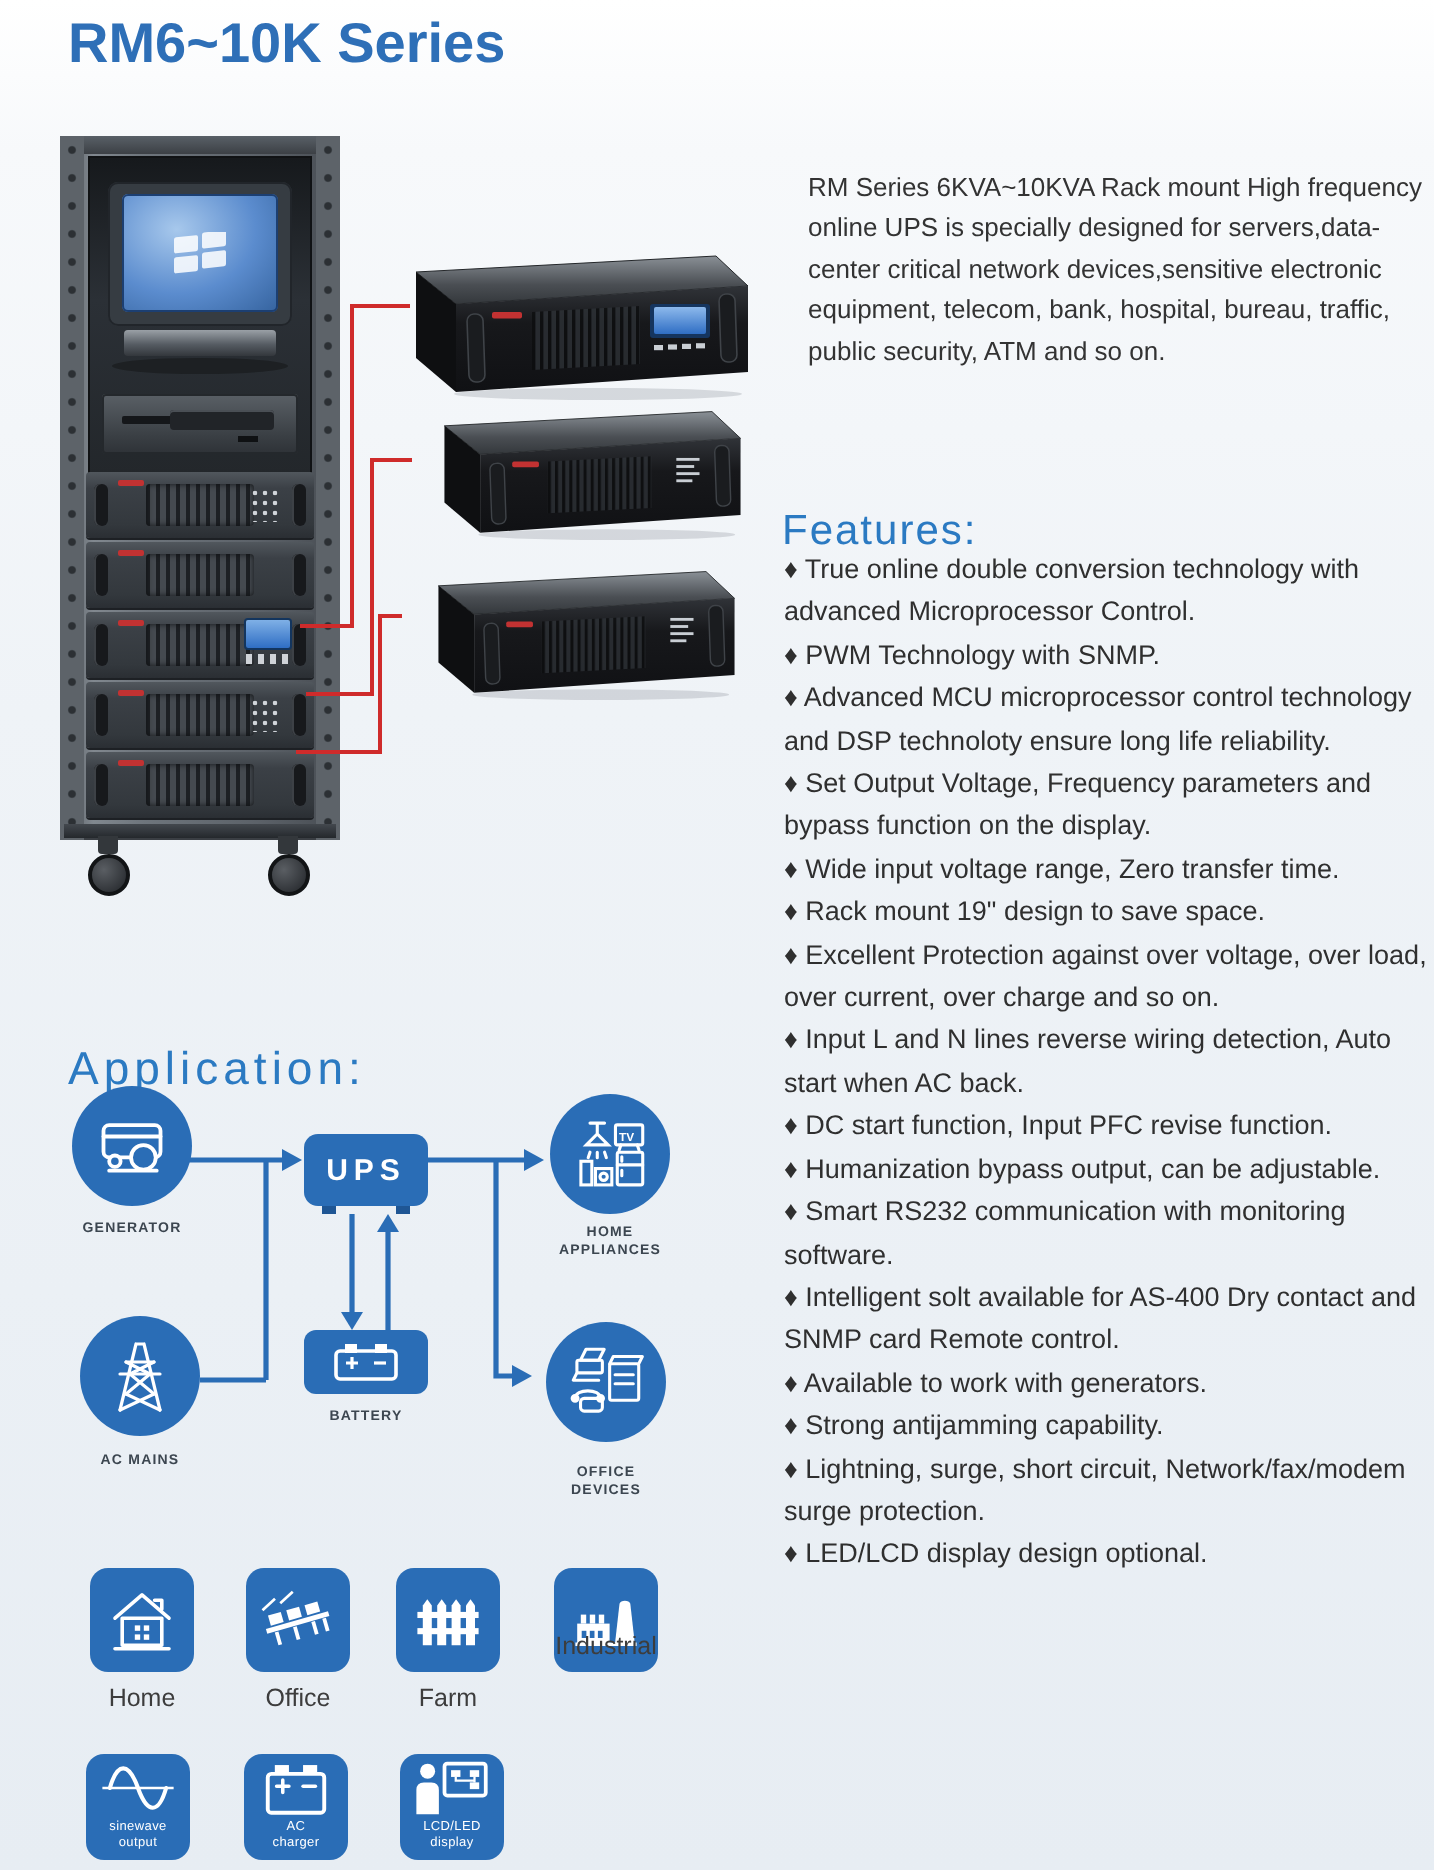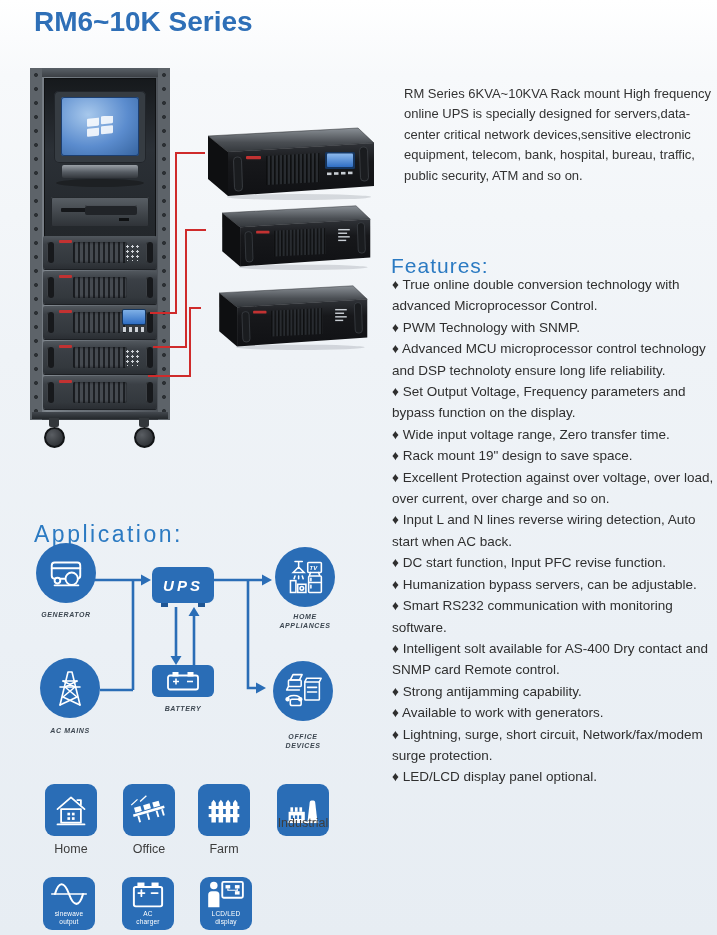--- a/index.html
+++ b/index.html
@@ -64,21 +64,21 @@
     background:radial-gradient(circle at 35% 35%,#5a5e63,#202327);}
 
   
   .figure-lines{position:absolute;left:0;top:0;z-index:2;}
   .ups-unit{position:absolute;z-index:3;}
   .ups1{left:194px;top:126px;width:180px;height:74px;}
   .ups2{left:203px;top:204px;width:174px;height:66px;}
   .ups3{left:199px;top:284px;width:176px;height:66px;}
 
   
-  .app-diagram{position:absolute;left:0;top:520px;width:380px;height:245px;font-style:italic;}
+  .app-diagram{position:absolute;left:0;top:520px;width:380px;height:245px;}
   .node-circle{position:absolute;width:60px;height:60px;border-radius:50%;background:#2a6db6;
     display:flex;align-items:center;justify-content:center;}
   .node-label{position:absolute;width:88px;text-align:center;font-size:7px;font-weight:bold;
     color:#3c4650;letter-spacing:.6px;line-height:9px;}
   .ups-box{position:absolute;left:152px;top:47px;width:62px;height:36px;background:#2a6db6;border-radius:7px;
     color:#fff;font-weight:bold;font-size:15px;letter-spacing:3px;display:flex;align-items:center;justify-content:center;}
   .ups-foot{position:absolute;bottom:-4px;width:7px;height:4px;background:#1f5694;}
   .ups-foot.fl{left:9px;} .ups-foot.fr{right:9px;}
   .battery-box{position:absolute;left:152px;top:145px;width:62px;height:32px;background:#2a6db6;border-radius:6px;
     display:flex;align-items:center;justify-content:center;}
@@ -261,27 +261,27 @@
   <ul class="features-list">
     <li>♦ True online double conversion technology with advanced Microprocessor Control.</li>
     <li>♦ PWM Technology with SNMP.</li>
     <li>♦ Advanced MCU microprocessor control technology and DSP technoloty ensure long life reliability.</li>
     <li>♦ Set Output Voltage, Frequency parameters and bypass function on the display.</li>
     <li>♦ Wide input voltage range, Zero transfer time.</li>
     <li>♦ Rack mount 19" design to save space.</li>
     <li>♦ Excellent Protection against over voltage, over load, over current, over charge and so on.</li>
     <li>♦ Input L and N lines reverse wiring detection, Auto start when AC back.</li>
     <li>♦ DC start function, Input PFC revise function.</li>
-    <li>♦ Humanization bypass servers, can be adjustable.</li>
+    <li>♦ Humanization bypass output, can be adjustable.</li>
     <li>♦ Smart RS232 communication with monitoring software.</li>
     <li>♦ Intelligent solt available for AS-400 Dry contact and SNMP card Remote control.</li>
+    <li>♦ Available to work with generators.</li>
     <li>♦ Strong antijamming capability.</li>
-    <li>♦ Available to work with generators.</li>
     <li>♦ Lightning, surge, short circuit, Network/fax/modem surge protection.</li>
-    <li>♦ LED/LCD display panel optional.</li>
+    <li>♦ LED/LCD display design optional.</li>
   </ul>
 
   <div class="app-heading">Application:</div>
 
   <div class="app-diagram">
     <svg width="380" height="245" viewBox="0 0 380 245" style="position:absolute;left:0;top:0">
       <g fill="none" stroke="#2a6db6" stroke-width="2.6">
         <path d="M92,60 L142,60"></path>
         <path d="M133,60 L133,170"></path>
         <path d="M100,170 L133,170"></path>

